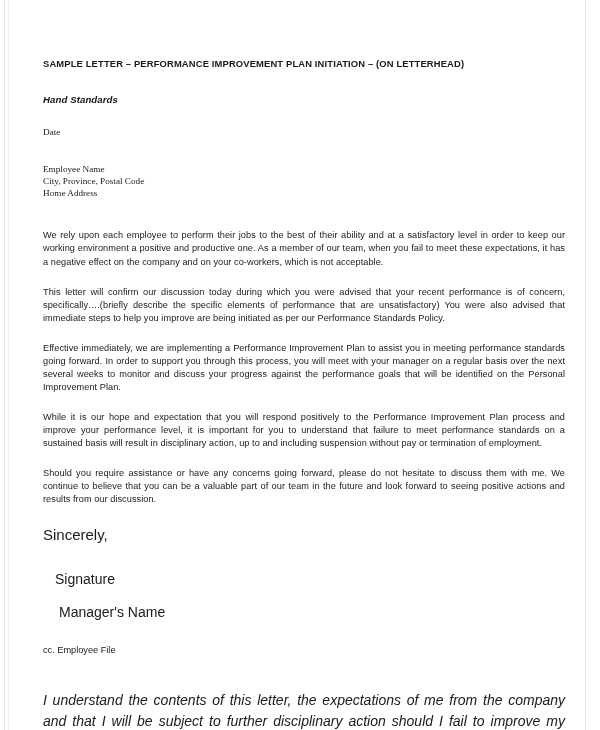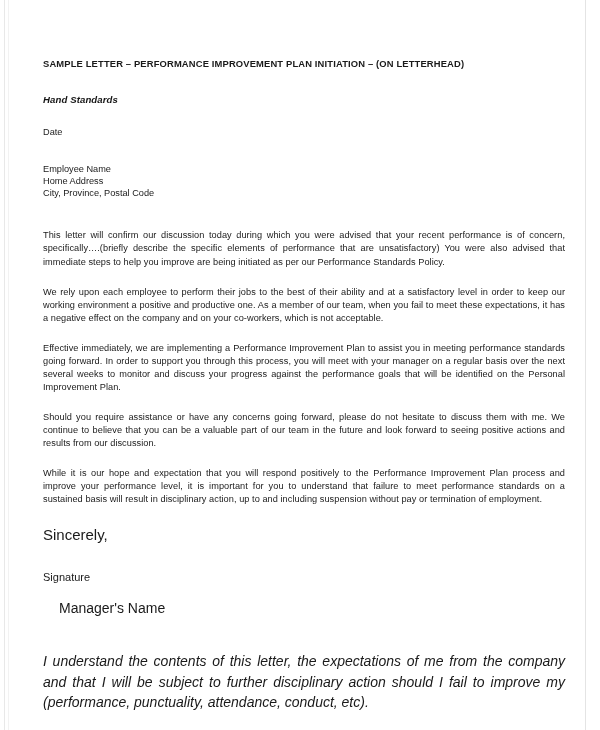--- a/index.html
+++ b/index.html
@@ -67,20 +67,21 @@
     color: #141414;
     margin: 0 0 22px 0;
     letter-spacing: 0.1px;
   }
 
   .line-block {
     font-size: 9.2px;
     color: #1a1a1a;
     line-height: 1.28;
     margin: 0;
+    font-family: Liberation Serif, serif;
   }
 
   .date-line { margin: 0 0 24px 0; }
 
   .addr-block { margin: 0 0 30px 0; }
   .addr-block div { line-height: 1.32; }
 
   .salutation {
     font-size: 9.2px;
     color: #1a1a1a;
@@ -96,23 +97,23 @@
     margin: 0 0 17px 0;
     letter-spacing: 0.05px;
   }
 
   .closing {
     font-size: 15px;
     color: #1a1a1a;
     margin: 20px 0 0 0;
   }
   .sig-name {
-    font-size: 11px;
+    font-size: 14px;
     color: #1a1a1a;
-    margin: 28px 0 0 0;
+    margin: 28px 0 0 12px;
   }
   .mgr-name {
     font-size: 14px;
     color: #1a1a1a;
     margin: 17px 0 0 16px;
   }
   .cc-line {
     font-size: 9.2px;
     color: #1a1a1a;
     margin: 25px 0 0 0;
@@ -139,34 +140,35 @@
   <div id="content">
 
     <p class="doc-title">SAMPLE LETTER – PERFORMANCE IMPROVEMENT PLAN INITIATION – (ON LETTERHEAD)</p>
 
     <p class="hand-delivered">Hand Standards</p>
 
     <p class="line-block date-line">Date</p>
 
     <div class="line-block addr-block">
       <div>Employee Name</div>
+      <div>City, Province, Postal Code</div>
       <div>Home Address</div>
-      <div>City, Province, Postal Code</div>
     </div>
 
 
+    <p class="para">We rely upon each employee to perform their jobs to the best of their ability and at a satisfactory level in order to keep our working environment a positive and productive one.  As a member of our team, when you fail to meet these expectations, it has a negative effect on the company and on your co-workers, which is not acceptable.</p>
     <p class="para">This letter will confirm our discussion today during which you were advised that your recent performance is of concern, specifically….(briefly describe the specific elements of performance that are unsatisfactory)  You were also advised that immediate steps to help you improve are being initiated as per our Performance Standards Policy.</p>
-    <p class="para">We rely upon each employee to perform their jobs to the best of their ability and at a satisfactory level in order to keep our working environment a positive and productive one.  As a member of our team, when you fail to meet these expectations, it has a negative effect on the company and on your co-workers, which is not acceptable.</p>
     <p class="para">Effective immediately, we are implementing a Performance Improvement Plan to assist you in meeting performance standards going forward.  In order to support you through this process, you will meet with your manager on a regular basis over the next several weeks to monitor and discuss your progress against the performance goals that will be identified on the Personal Improvement Plan.</p>
+    <p class="para">While it is our hope and expectation that you will respond positively to the Performance Improvement Plan process and improve your performance level, it is important for you to understand that failure to meet performance standards on a sustained basis will result in disciplinary action, up to and including suspension without pay or termination of employment.</p>
     <p class="para">Should you require assistance or have any concerns going forward, please do not hesitate to discuss them with me.  We continue to believe that you can be a valuable part of our team in the future and look forward to seeing positive actions and results from our discussion.</p>
-    <p class="para">While it is our hope and expectation that you will respond positively to the Performance Improvement Plan process and improve your performance level, it is important for you to understand that failure to meet performance standards on a sustained basis will result in disciplinary action, up to and including suspension without pay or termination of employment.</p>
 
     <p class="closing">Sincerely,</p>
 
     <p class="sig-name">Signature</p>
 
     <p class="mgr-name">Manager's Name</p>
 
+    <p class="cc-line">cc. Employee File</p>
 
     <p class="ack-para">I understand the contents of this letter, the expectations of me from the company and that I will be subject to further disciplinary action should I fail to improve my (performance, punctuality, attendance, conduct, etc).</p>
 
   </div>
 </div>
 
 </body></html>

